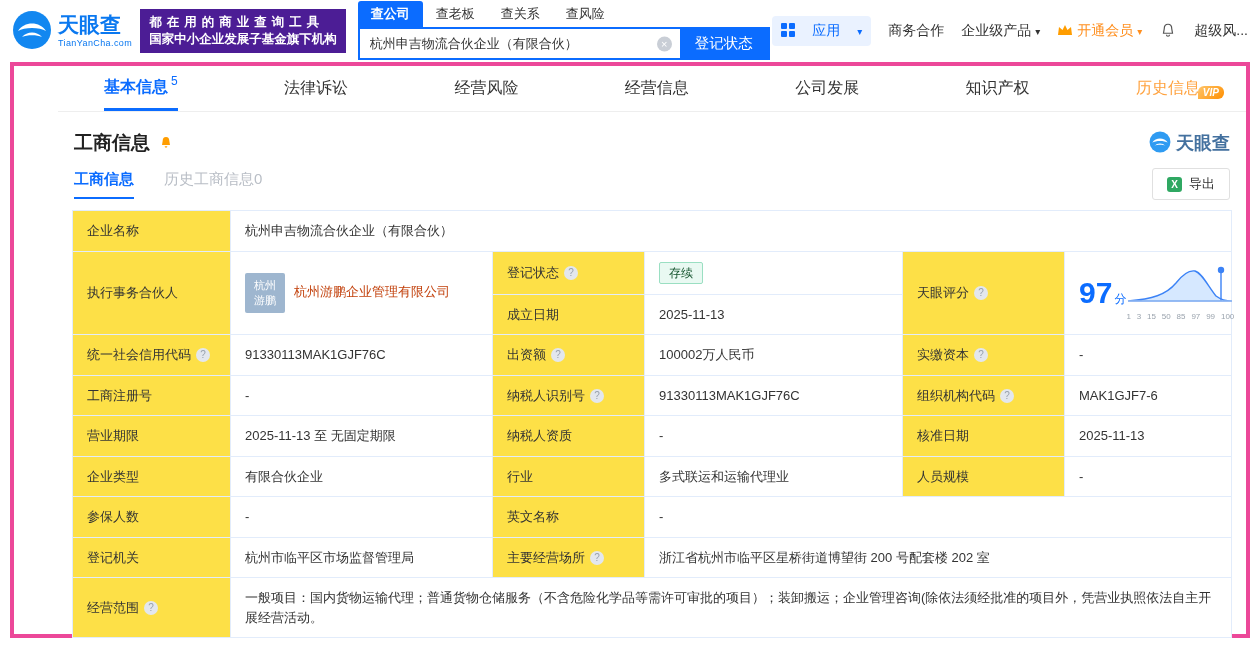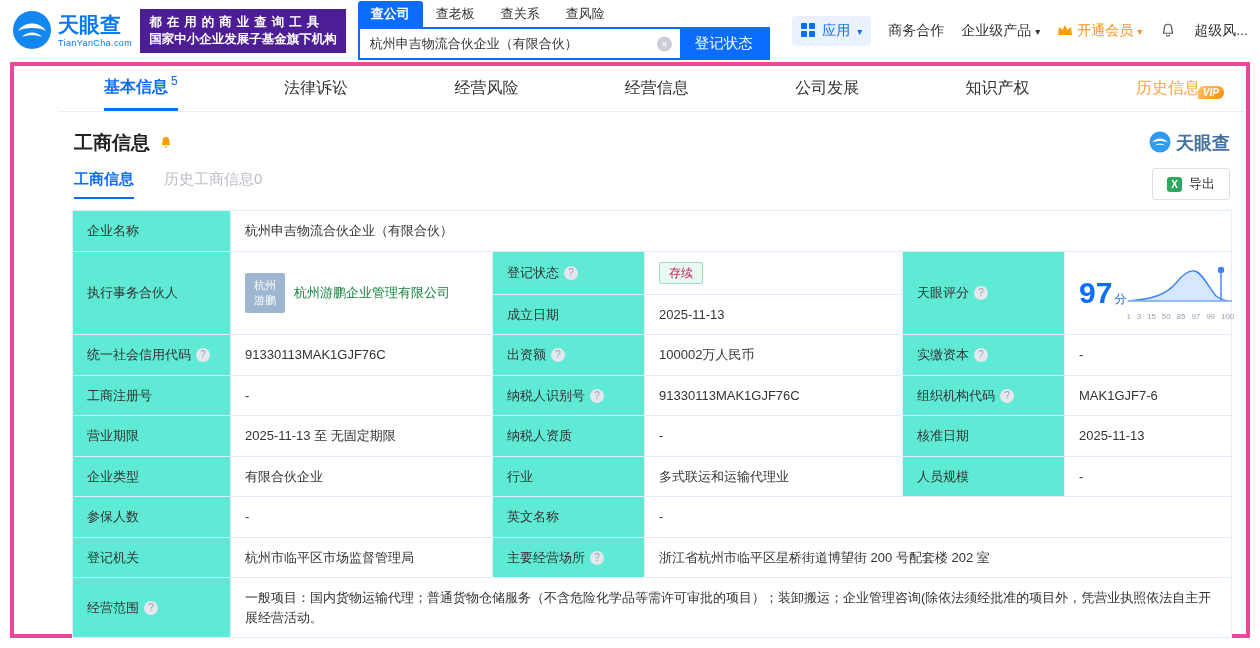--- a/index.html
+++ b/index.html
@@ -20,21 +20,21 @@
   .search-tabs { display: flex; align-items: flex-end; height: 25px; font-size: 13px; }
   .search-tab { padding: 4px 13px; color: #333; cursor: pointer; }
   .search-tab.active { background: #0b6cff; color: #fff; border-radius: 3px 3px 0 0; font-weight: bold; }
   .search-box { display: flex; height: 33px; border: 2px solid #0b6cff; background: #fff; }
   .input-wrap { position: relative; flex: 1; display: flex; }
   .search-input { flex: 1; min-width: 0; border: 0; outline: none; padding: 0 30px 0 10px; font-size: 13px; color: #333; font-family: inherit; }
   .clear-ic { position: absolute; right: 8px; top: 50%; transform: translateY(-50%); width: 15px; height: 15px; border-radius: 50%; background: #c9ced6; color: #fff; font-size: 11px; line-height: 15px; text-align: center; cursor: pointer; }
   .search-btn { width: 88px; background: #0b6cff; color: #fff; border: 0; font-size: 14.5px; cursor: pointer; font-family: inherit; }
 
   .top-menu { margin-left: auto; display: flex; align-items: center; gap: 17px; white-space: nowrap; }
-  .apps-pill { display: flex; align-items: center; gap: 7px; background: #eaf2ff; border-radius: 4px; padding: 6px 9px; color: #0b6cff; cursor: pointer; }
+  .apps-pill { display: flex; align-items: center; gap: 17px; background: #eaf2ff; border-radius: 4px; padding: 6px 9px; color: #0b6cff; cursor: pointer; }
   .menu-link { color: #333; cursor: pointer; display: flex; align-items: center; gap: 4px; }
   .menu-link.vip { color: #ff8f1f; }
   .caret { font-size: 10px; }
   .bell-btn { cursor: pointer; display: flex; align-items: center; }
   .risk-link { max-width: 74px; overflow: hidden; text-overflow: ellipsis; }
 
   
   .card { margin: 0 10px; border: 4px solid #ec4899; height: 576px; padding-left: 44px; }
 
   .nav-tabs { display: flex; justify-content: space-between; align-items: stretch; height: 46px; padding: 0 46px; border-bottom: 1px solid #eee; font-size: 16px; }
@@ -53,27 +53,27 @@
 
   .subtabs-row { display: flex; align-items: center; margin: 0 2px; }
   .subtab { font-size: 15px; padding-bottom: 8px; margin-right: 30px; color: #b9bec6; cursor: pointer; border-bottom: 2px solid transparent; }
   .subtab.active { color: #0b6cff; font-weight: bold; border-bottom-color: #0b6cff; }
   .export-btn { margin-left: auto; display: flex; align-items: center; gap: 7px; border: 1px solid #e0e0e0; border-radius: 3px; background: #fff; padding: 6px 14px; font-size: 13px; color: #333; cursor: pointer; font-family: inherit; }
   .excel-ic { width: 15px; height: 15px; border-radius: 3px; background: #2fa862; color: #fff; font-size: 10px; font-weight: bold; display: flex; align-items: center; justify-content: center; }
 
   
   .info-table { width: 100%; border-collapse: collapse; table-layout: fixed; margin-top: 10px; font-size: 13px; }
   .info-table td { border: 1px solid #e2ecfb; padding: 10px 14px; vertical-align: middle; line-height: 1.5; }
-  td.lbl { background: #5eead4; color: #333; }
+  td.lbl { background: #fde047; color: #333; }
   td.val { background: #fff; color: #333; }
   .q { display: inline-block; width: 14px; height: 14px; border-radius: 50%; background: #e3e7ee; color: #98a1ae; text-align: center; line-height: 14px; font-size: 10px; margin-left: 5px; vertical-align: 1px; cursor: pointer; }
-  .badge-ok { display: inline-block; color: #be185d; background: #e9f9f2; border: 1px solid #9adfc2; border-radius: 2px; padding: 1px 9px; font-size: 12px; }
+  .badge-ok { display: inline-block; color: #14532d; background: #e9f9f2; border: 1px solid #9adfc2; border-radius: 2px; padding: 1px 9px; font-size: 12px; }
   .partner { display: flex; align-items: center; }
   .plogo { width: 40px; height: 40px; background: #9eb6cf; color: #fff; border-radius: 2px; display: inline-flex; flex-direction: column; align-items: center; justify-content: center; font-size: 11px; line-height: 1.35; flex: none; }
-  .plink { color: #15803d; margin-left: 9px; cursor: pointer; text-decoration: none; }
+  .plink { color: #c2410c; margin-left: 9px; cursor: pointer; text-decoration: none; font-family: Liberation Mono, monospace; }
   .score-cell { }
   .score-flex { display: flex; align-items: center; justify-content: space-between; }
   .score { display: flex; align-items: baseline; color: #0b6cff; }
   .score-num { font-size: 30px; font-weight: bold; }
   .score-unit { font-size: 12px; margin-left: 2px; }
   .chart-wrap { width: 110px; }
   .ticks { display: flex; justify-content: space-between; width: 108px; font-size: 8px; color: #9aa3ad; margin-top: 1px; }
   .scope-text { line-height: 1.8; }
 </style>
 </head>

